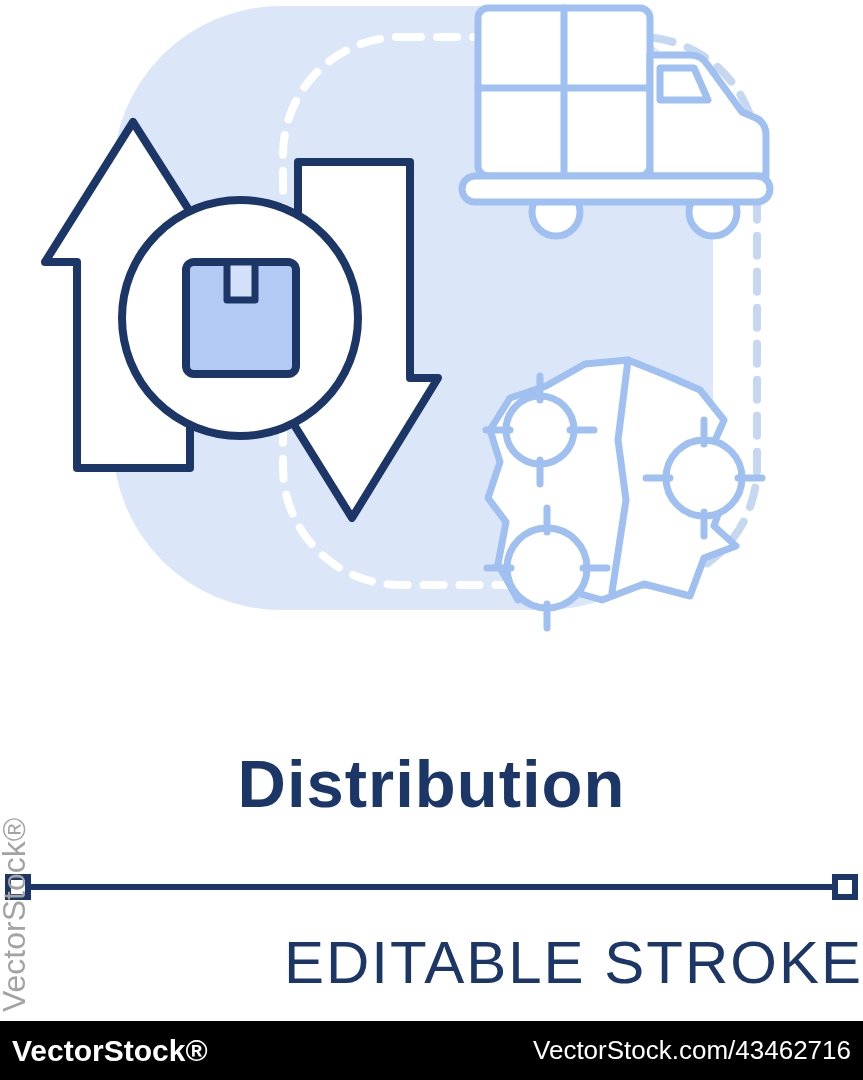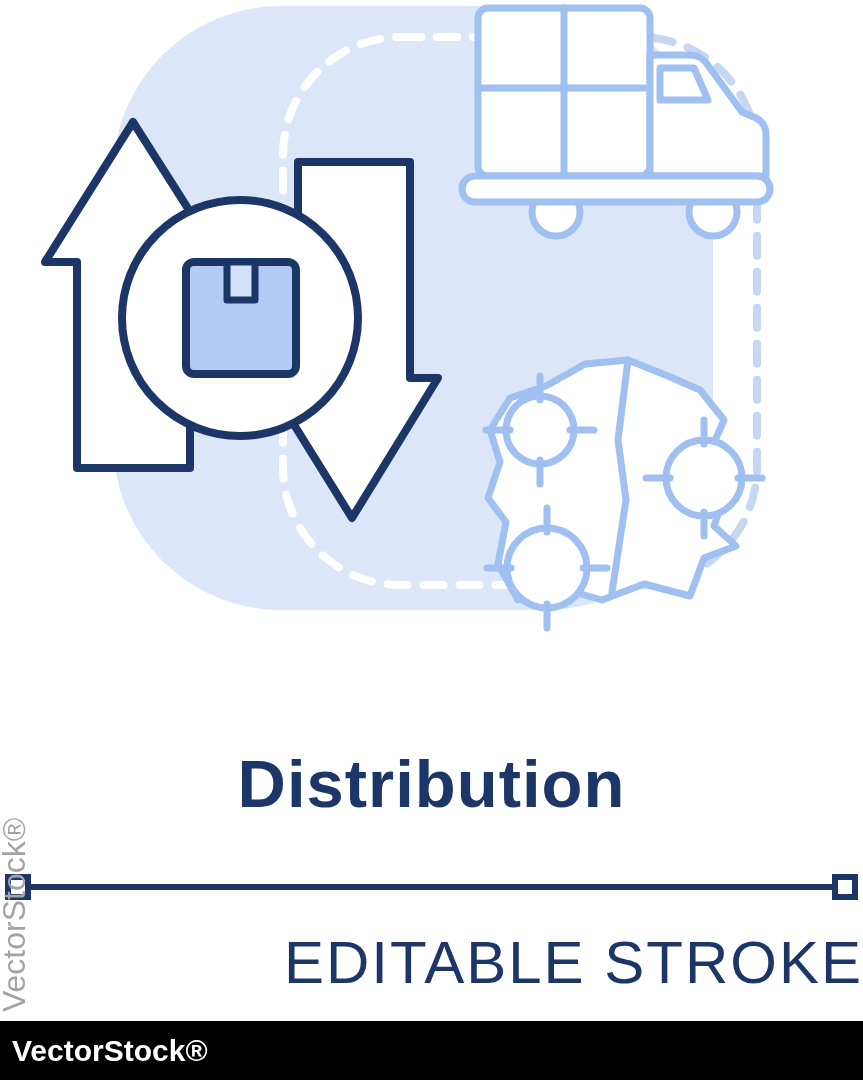--- a/index.html
+++ b/index.html
@@ -110,15 +110,16 @@
     <span class="line"></span>
     <span class="sq"></span>
   </div>
 
   <div class="editable">EDITABLE STROKE</div>
 
   <div class="side-watermark">VectorStock®</div>
 
   <div class="footer">
     <span class="footer-left">VectorStock®</span>
+    <span class="footer-right">VectorStock.com/43462716</span>
   </div>
 
 </div>
 
 </body></html>

